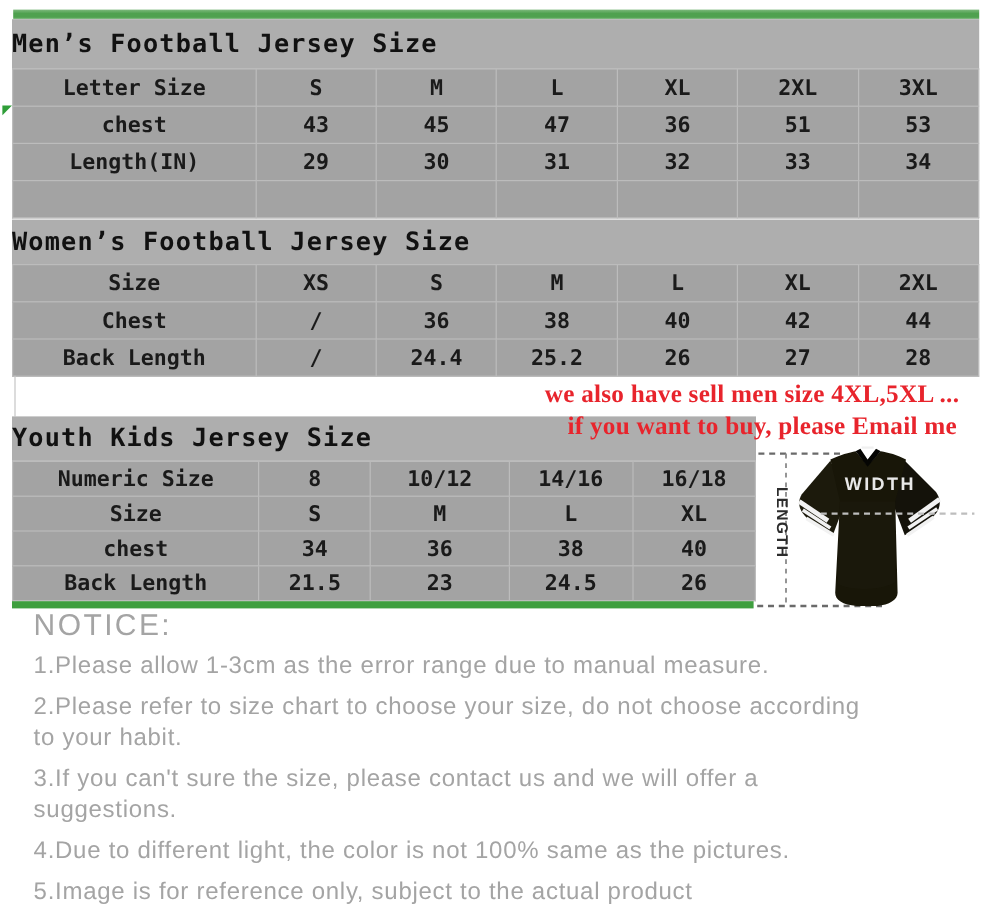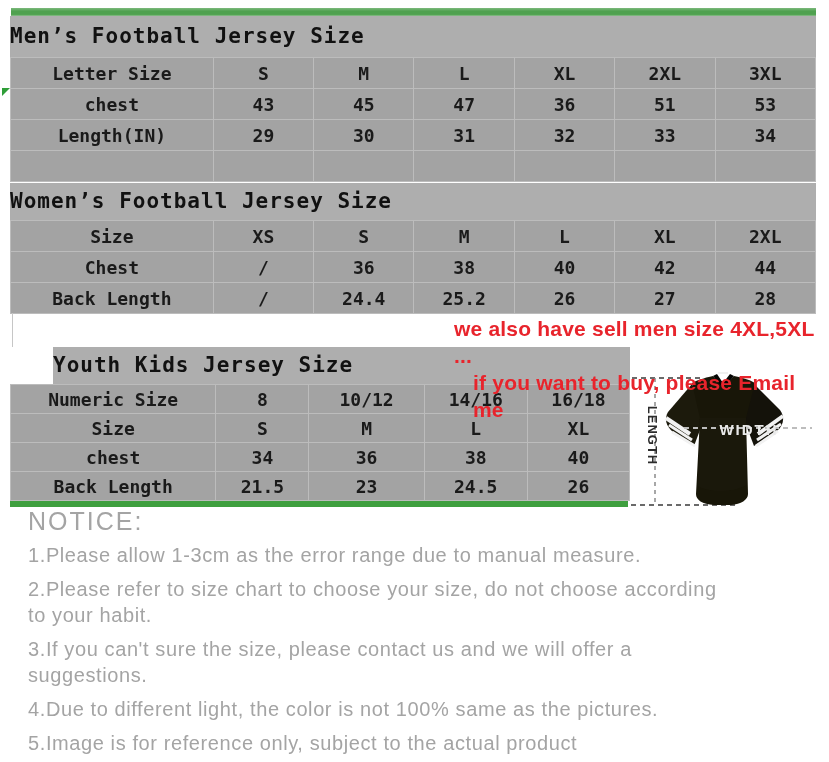--- a/index.html
+++ b/index.html
@@ -21,45 +21,45 @@
   .sec-men{left:10px;top:16px;width:806px;}
   .sec-women{left:10px;top:183px;width:806px;}
   .sec-youth{left:10px;top:347px;width:620px;}
   .tbl-title{
     background:#aeaeae;color:#111;
     font-weight:700;text-align:left;
     font-size:21px;letter-spacing:1px;
   }
   .sec-men .tbl-title{height:41px;line-height:41px;}
   .sec-women .tbl-title{height:37px;line-height:37px;}
-  .sec-youth .tbl-title{height:37px;line-height:37px;margin-left:43px;}
+  .sec-youth .tbl-title{height:37px;line-height:37px;}
   table.grid{border-collapse:collapse;width:100%;table-layout:fixed;background:#a3a3a3;}
   table.grid td{
     border:1px solid #bcbcbc;
     text-align:center;vertical-align:middle;
     font-weight:700;font-size:18px;color:#1a1a1a;
     position:relative;padding:0;overflow:visible;
   }
   .sec-men td,.sec-women td{height:30px;}
   .sec-youth td{height:28px;}
   .tri-page{position:absolute;left:2px;top:88px;width:0;height:0;
     border-top:8px solid #2f9e38;border-right:8px solid transparent;}
 
   
   .promo{position:absolute;left:454px;top:315px;width:372px;z-index:5;
     color:#e8242c;font-weight:700;font-size:21px;line-height:27px;
-    font-family:Liberation Sans, sans-serif;letter-spacing:0.2px;}
+    font-family:Liberation Serif, serif;letter-spacing:0.2px;}
   .promo .l2{margin-left:19px;}
 
   
   .shirt-wrap{position:absolute;left:626px;top:366px;width:192px;height:146px;}
   .shirt-wrap svg{display:block;}
-  .lbl-width{position:absolute;left:78px;top:55px;width:90px;
+  .lbl-width{position:absolute;left:78px;top:29px;width:90px;
     color:#e8e8e8;font-weight:700;font-size:15px;letter-spacing:2px;
-    font-family:"Liberation Sans", sans-serif;text-align:center;}
+    font-family:"Liberation Sans", sans-serif;text-align:left;}
   .lbl-length{position:absolute;left:-9px;top:62px;width:70px;
     color:#2c2c2c;font-weight:700;font-size:13px;letter-spacing:1px;
     font-family:"Liberation Sans", sans-serif;
     transform:rotate(90deg);transform-origin:center;text-align:center;}
 
   
   .notice{position:absolute;left:28px;top:508px;width:784px;
     color:#a4a4a4;font-size:20px;letter-spacing:0.6px;
     font-family:"Liberation Sans", sans-serif;}
   .notice-title{font-size:25px;letter-spacing:2px;line-height:26px;margin:0 0 10px 0;}

